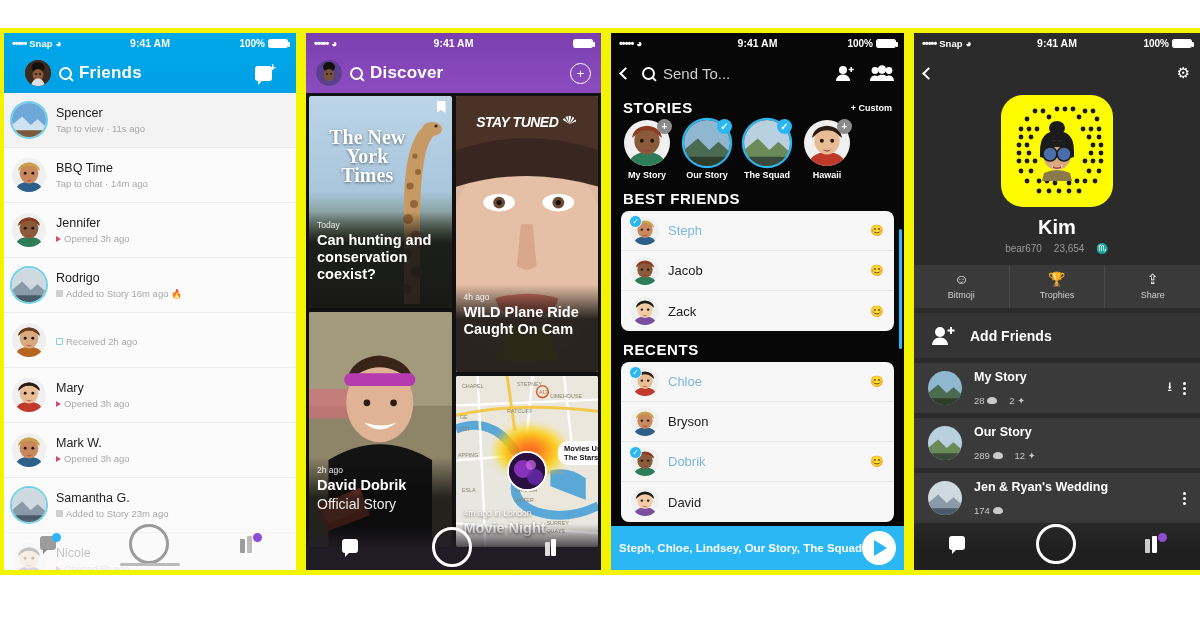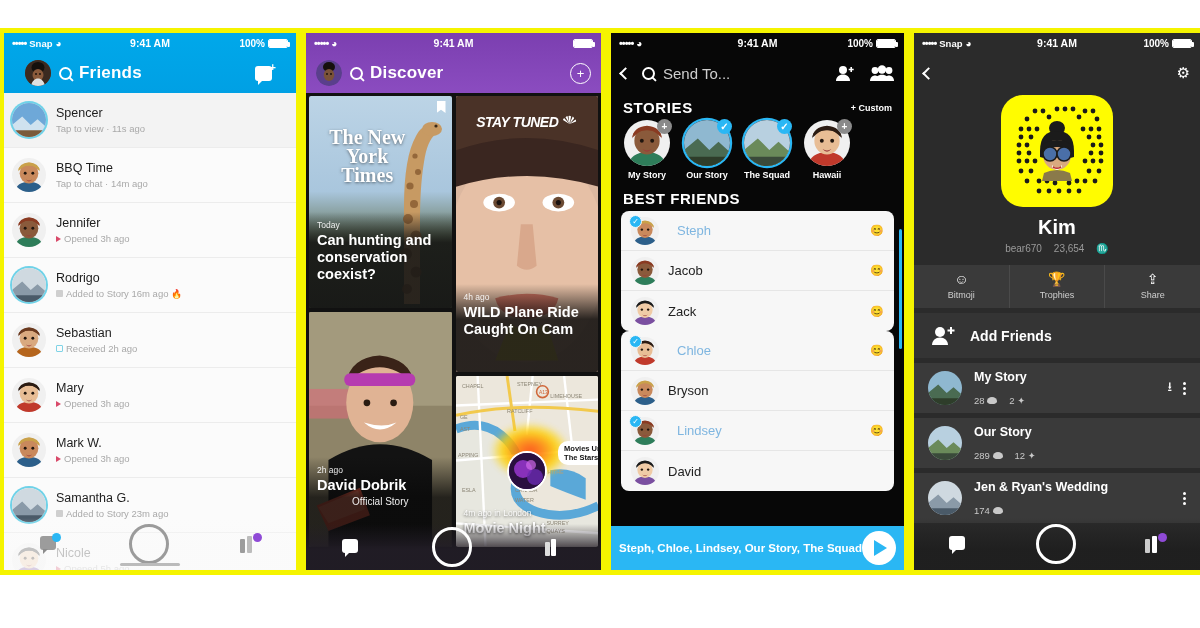--- a/index.html
+++ b/index.html
@@ -73,21 +73,21 @@
   
   .p2-head { background:linear-gradient(180deg,#7b3fb0,#8b4cc0); color:#fff; }
   .p2-nav { height:40px; display:flex; align-items:center; padding:0 10px; gap:8px; }
   .plus-circle { margin-left:auto; width:21px;height:21px;border-radius:50%;border:1.6px solid #fff; display:flex;align-items:center;justify-content:center; font-size:13px; line-height:1; }
   .tiles { display:flex; padding:3px; gap:4px; height:457px; }
   .tcol { flex:1; display:flex; flex-direction:column; gap:4px; }
   .tile { position:relative; overflow:hidden; border-radius:2px; }
   .tlabel { position:absolute; left:0; right:0; bottom:0; padding:8px 8px 10px; color:#fff; }
   .tmeta { font-size:8.5px; opacity:.9; margin-bottom:2px; }
   .ttitle { font-size:14.5px; font-weight:bold; line-height:1.15; }
-  .tsub { font-size:10px; opacity:.92; margin-top:2px;text-align:center; }
+  .tsub { font-size:14px; opacity:.92; margin-top:2px; }
   .bookmark { position:absolute; right:6px; top:5px; width:9px;height:12px; background:#fff; clip-path:polygon(0 0,100% 0,100% 100%,50% 72%,0 100%); }
 
   
   .nyt { height:215px; background:linear-gradient(180deg,#bcd4e6 0%,#a9c6dd 45%,#5c6b4a 70%,#3c4532 100%); }
   .nyt-mast { position:absolute; left:10px; top:32px; right:36px; color:#fff; font-family:"Liberation Serif", serif; font-size:20px; font-weight:bold; line-height:.95; text-align:center; text-shadow:0 1px 3px rgba(0,0,0,.5); }
   .giraffe { position:absolute; right:4px; top:18px; width:74px; height:190px; }
   .nyt .tlabel { background:linear-gradient(180deg,rgba(0,0,0,0) 0%,rgba(20,20,20,.88) 32%); height:96px; }
 
   
   .nbc { height:280px; background:linear-gradient(180deg,#6b5144 0%,#c79c86 38%,#e8cdbb 70%,#d9b59e 100%); }
@@ -126,21 +126,21 @@
   .st-badge.plus { background:#8a8a8a; }
   .st-badge.check { background:#2ab7f4; }
   .st-name { font-size:9px; color:#fff; font-weight:bold; margin-top:4px; }
   .card { margin:0 10px; background:#f7f7f7; border-radius:8px; overflow:hidden; }
   .prow { display:flex; align-items:center; gap:9px; padding:6px 10px; border-bottom:1px solid #e6e6e6; height:40px; }
   .prow:last-child { border-bottom:none; }
   .prow .pav { width:28px;height:28px;border-radius:50%; flex:0 0 28px; position:relative; overflow:visible; }
   .prow .pav .inner { width:100%;height:100%;border-radius:50%;overflow:hidden; }
   .pcheck { position:absolute; left:-2px; top:-2px; width:13px;height:13px;border-radius:50%;background:#2ab7f4; color:#fff; font-size:8px; display:flex;align-items:center;justify-content:center; border:1.5px solid #f7f7f7; }
   .pname { font-size:13px; color:#222; flex:1; }
-  .pname.sel { color:#7fb6e0;margin-left:9px; }
+  .pname.sel { color:#7fb6e0; }
   .emoji { font-size:11px; }
   .sendbar { position:absolute; left:0; right:0; bottom:0; height:44px; background:#2ab7f4; display:flex; align-items:center; padding:0 8px;justify-content:center; }
   .sendtxt { color:#fff; font-size:11.5px; font-weight:bold; flex:1; overflow:hidden; white-space:nowrap; text-overflow:clip; }
   .sendbtn { width:34px;height:34px;border-radius:50%;background:#fff; display:flex; align-items:center; justify-content:center; flex:0 0 34px; }
   .sendbtn .arrow { width:0;height:0;border-left:13px solid #2ab7f4;border-top:8px solid transparent;border-bottom:8px solid transparent; margin-left:3px; }
   .scrollbar { position:absolute; right:2px; top:196px; width:3px; height:120px; border-radius:2px; background:#2ab7f4; }
 
   
   .p4-nav { height:40px; display:flex; align-items:center; padding:0 10px; color:#fff; position:relative; }
   .gear { margin-left:auto; font-size:15px; }
@@ -288,21 +288,20 @@
     <rect width="40" height="40" fill="#f0f0f0"></rect>
     <path d="M4 40c0-8 7-12 16-12s16 4 16 12z" fill="#b5651d"></path>
     <ellipse cx="20" cy="18" rx="11" ry="12" fill="#d9a97f"></ellipse>
     <path d="M8 15 Q20 2 32 15 L32 12 Q20 0 8 12 Z" fill="#6b3a1f"></path>
     <path d="M7 16 Q8 6 20 5 Q32 6 33 16 Q30 9 20 9 Q10 9 7 16 Z" fill="#6b3a1f"></path>
     <circle cx="15.5" cy="18" r="1.7" fill="#20150e"></circle>
     <circle cx="24.5" cy="18" r="1.7" fill="#20150e"></circle>
     <path d="M16 25 Q20 28 24 25 Q20 30 16 25 Z" fill="#9c3b3b"></path>
   </svg></div>
     <div class="ftext">
-      <div class="fname">Sebastian</div>
       <div class="fsub">
                 <span class="sq"></span>
                 <span>Received 2h ago</span>
               </div>
     </div>
     <div class="fright"></div>
           </div>
           <div class="frow">
             <div class="fav "><svg viewBox="0 0 40 40" width="34" height="34">
     <rect width="40" height="40" fill="#f0f0f0"></rect>
@@ -729,20 +728,23 @@
     <circle cx="24.5" cy="18" r="1.7" fill="#20150e"></circle>
     <path d="M16 25 Q20 28 24 25 Q20 30 16 25 Z" fill="#9c3b3b"></path>
   </svg></div>
 
       </div>
       <span class="pname ">Zack</span>
       <span class="emoji">😊</span>
           </div>
         </div>
 
+      <div class="sec-hdr" style="padding-top:10px">
+        <span class="sec-title">RECENTS</span>
+      </div>
       <div class="card">
           <div class="prow">
             <div class="pav">
         <div class="inner"><svg viewBox="0 0 40 40" width="28" height="28">
     <rect width="40" height="40" fill="#f0f0f0"></rect>
     <path d="M4 40c0-8 7-12 16-12s16 4 16 12z" fill="#c0392b"></path>
     <ellipse cx="20" cy="18" rx="11" ry="12" fill="#e8bd95"></ellipse>
     <path d="M8 15 Q20 2 32 15 L32 12 Q20 0 8 12 Z" fill="#2b1b12"></path>
     <path d="M7 16 Q8 6 20 5 Q32 6 33 16 Q30 9 20 9 Q10 9 7 16 Z" fill="#2b1b12"></path>
     <circle cx="15.5" cy="18" r="1.7" fill="#20150e"></circle>
@@ -777,21 +779,21 @@
     <path d="M4 40c0-8 7-12 16-12s16 4 16 12z" fill="#2e7d5a"></path>
     <ellipse cx="20" cy="18" rx="11" ry="12" fill="#8a5a3b"></ellipse>
     <path d="M8 15 Q20 2 32 15 L32 12 Q20 0 8 12 Z" fill="#8a3b22"></path>
     <path d="M7 16 Q8 6 20 5 Q32 6 33 16 Q30 9 20 9 Q10 9 7 16 Z" fill="#8a3b22"></path>
     <circle cx="15.5" cy="18" r="1.7" fill="#20150e"></circle>
     <circle cx="24.5" cy="18" r="1.7" fill="#20150e"></circle>
     <path d="M16 25 Q20 28 24 25 Q20 30 16 25 Z" fill="#9c3b3b"></path>
   </svg></div>
         <span class="pcheck">✓</span>
       </div>
-      <span class="pname sel">Lindsey</span>
+      <span class="pname sel">Dobrik</span>
       <span class="emoji">😊</span>
           </div>
           <div class="prow">
             <div class="pav">
         <div class="inner"><svg viewBox="0 0 40 40" width="28" height="28">
     <rect width="40" height="40" fill="#f0f0f0"></rect>
     <path d="M4 40c0-8 7-12 16-12s16 4 16 12z" fill="#7a4fa0"></path>
     <ellipse cx="20" cy="18" rx="11" ry="12" fill="#f0cba6"></ellipse>
     <path d="M8 15 Q20 2 32 15 L32 12 Q20 0 8 12 Z" fill="#1b1b1b"></path>
     <path d="M7 16 Q8 6 20 5 Q32 6 33 16 Q30 9 20 9 Q10 9 7 16 Z" fill="#1b1b1b"></path>

